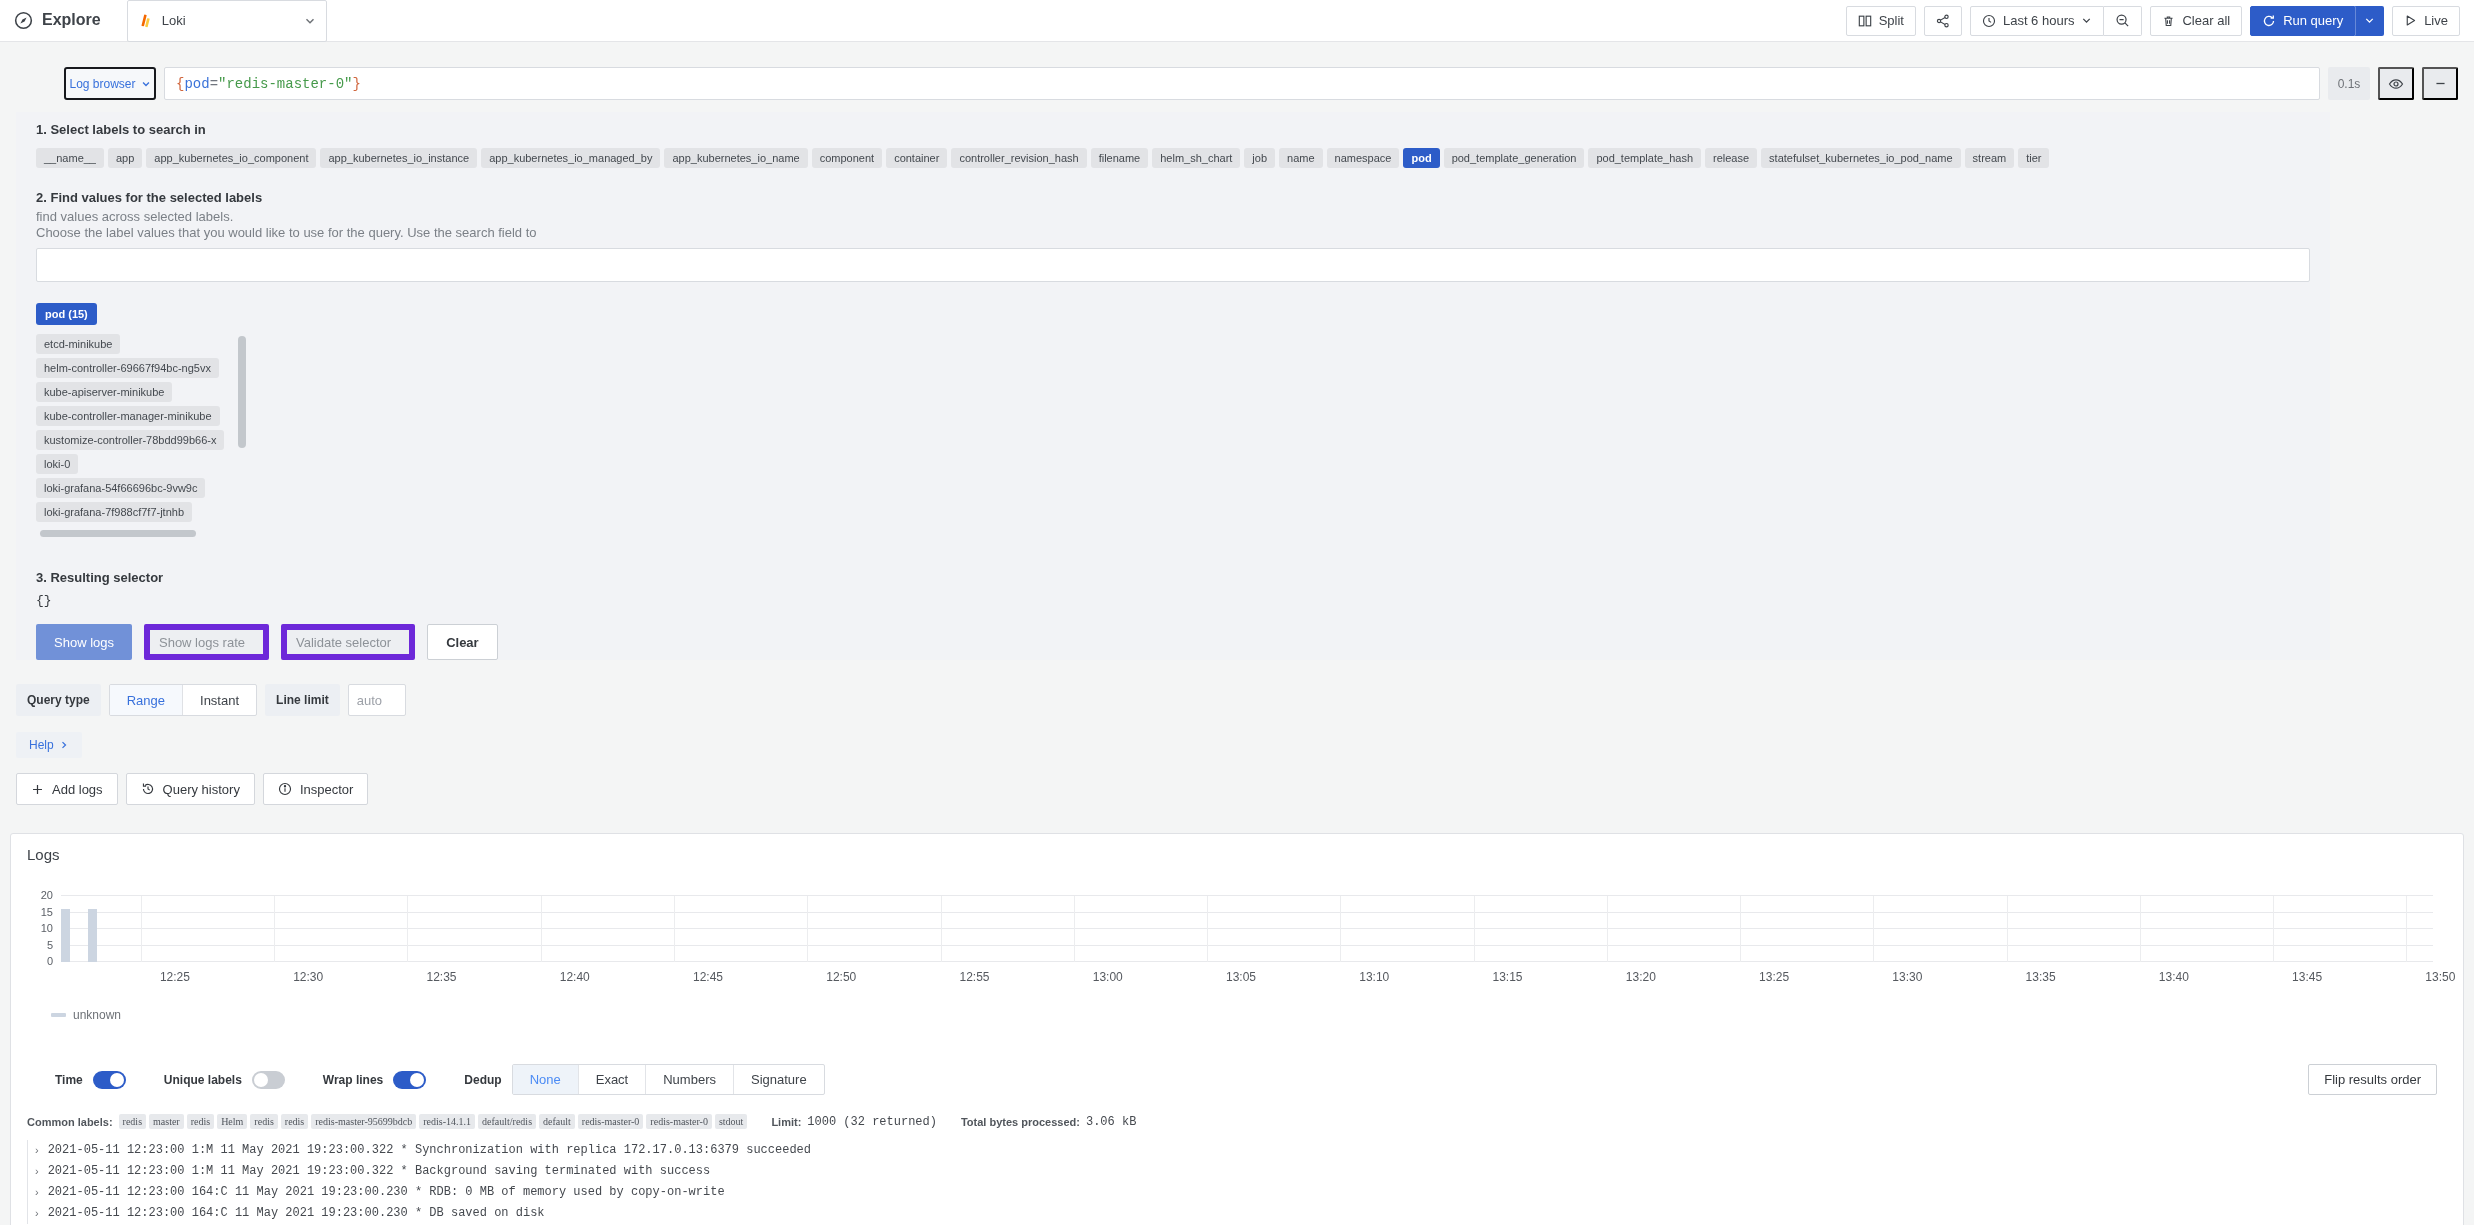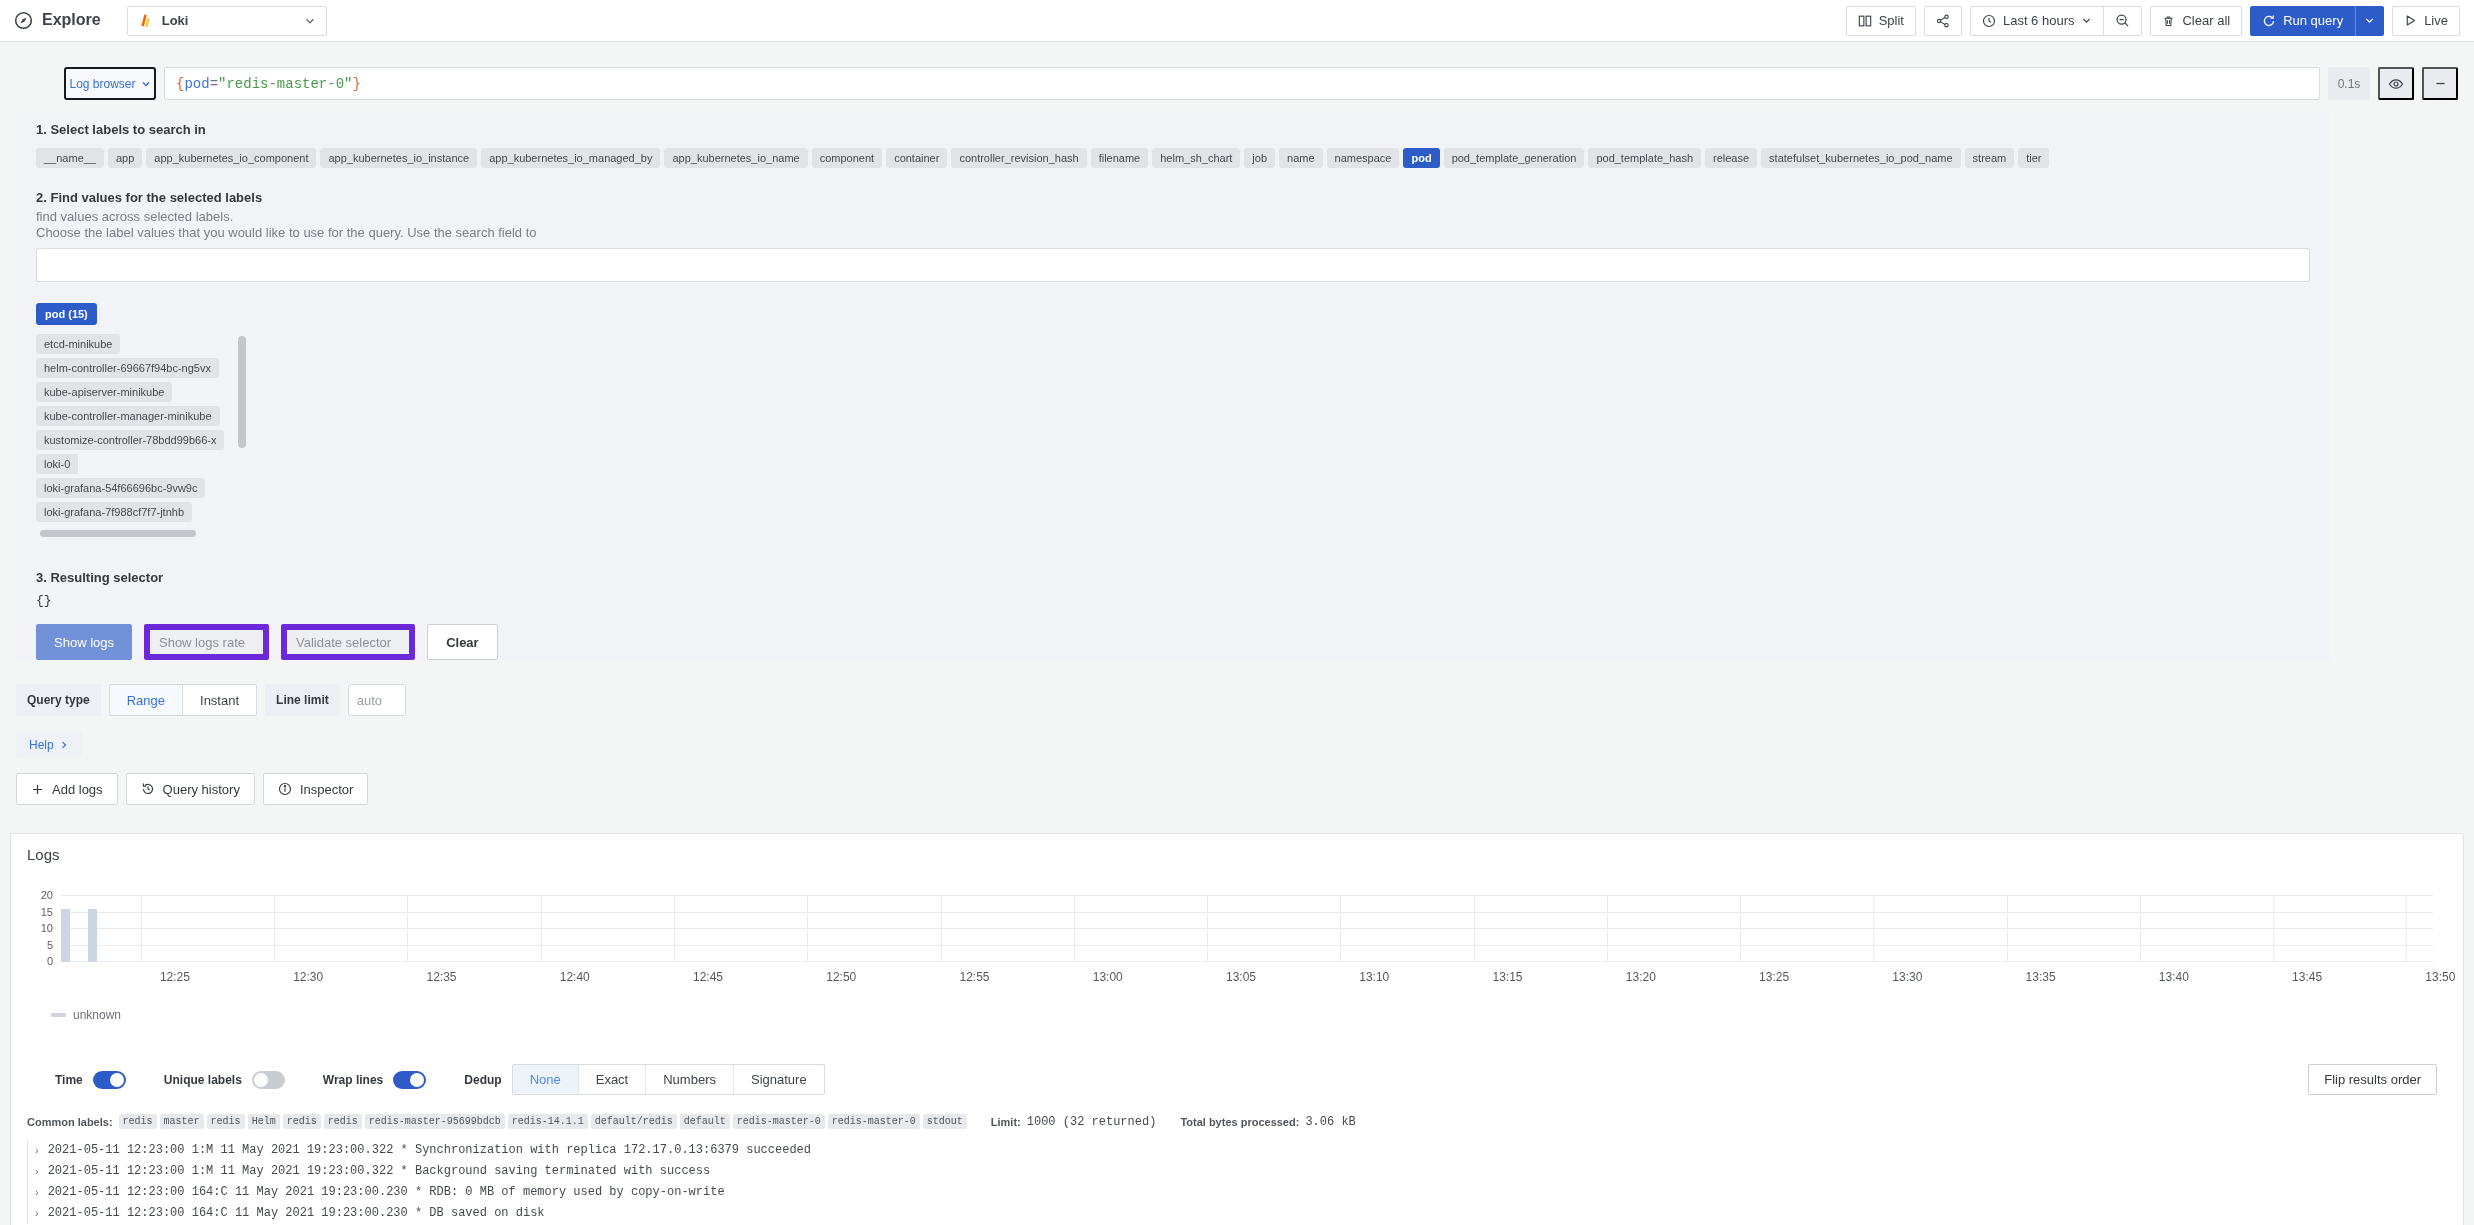--- a/index.html
+++ b/index.html
@@ -14,23 +14,23 @@
   svg { display:block; }
 
   
   .header {
     position: absolute; top:0; left:0; right:0; height:42px;
     background:#fff; border-bottom:1px solid #e4e5e8;
     display:flex; align-items:center; padding:0 14px;
   }
   .explore-title { display:flex; gap:9px; font-size:16px; font-weight:600; color:#3e4349; }
   .ds-picker {
-    margin-left:26px; width:200px; height:30px; background:#fff;
+    margin-left:26px; width:200px; height:42px; background:#fff;
     border:1px solid #d8dbe0; border-radius:2px;
-    display:flex; align-items:center; gap:9px; padding:0 10px; cursor:pointer;font-weight:bold;
+    display:flex; align-items:center; gap:9px; padding:0 10px; cursor:pointer;
   }
   .ds-caret { margin-left:auto; color:#6e7277; }
   .header-right { margin-left:auto; display:flex; align-items:center; gap:8px; }
   .hbtn {
     height:30px; background:#fff; border:1px solid #d8dbe0; border-radius:2px;
     display:inline-flex; align-items:center; gap:7px; padding:0 11px;
     font-size:13px; font-weight:500; color:#3e4349; cursor:pointer; white-space:nowrap;
   }
   .btn-group { display:flex; }
   .btn-group .hbtn:first-child { border-radius:2px 0 0 2px; }
@@ -118,21 +118,21 @@
   .toggle .knob { position:absolute; top:2px; left:2px; width:14px; height:14px; border-radius:50%; background:#fff; }
   .toggle.on .knob { left:auto; right:2px; }
   .dedup-seg { display:flex; background:#fff; border:1px solid #d8dbe0; border-radius:2px; overflow:hidden; height:31px; }
   .dseg { padding:0 17px; display:flex; align-items:center; font-size:13px; color:#3e4349; cursor:pointer; }
   .dseg + .dseg { border-left:1px solid #e2e4e8; }
   .dseg.sel { color:#4b8bf5; background:#eef3f9; }
   .flip-btn { margin-left:auto; height:31px; background:#fff; border:1px solid #ccd0d5; border-radius:2px; padding:0 15px; font-size:13px; font-weight:500; color:#35393e; display:inline-flex; align-items:center; cursor:pointer; }
   .meta-row { margin-top:19px; display:flex; align-items:center; font-size:11px; color:#51565c; white-space:nowrap; }
   .meta-label { font-weight:700; margin-right:6px; }
   .meta-chips { display:flex; gap:3px; }
-  .mchip { background:#e7e9ec; border-radius:2px; padding:2px 4px; font-family:Liberation Mono, monospace; font-size:10px; color:#50555c; }
+  .mchip { background:#e7e9ec; border-radius:2px; padding:2px 4px; font-family:Liberation Serif, serif; font-size:10px; color:#50555c; }
   .meta-val { font-family:"Liberation Mono","DejaVu Sans Mono",monospace; font-size:12px; color:#45494f; }
   .gap-l { margin-left:24px; }
   .log-rows { margin-top:11px; border-left:1px solid #e2e4e8; }
   .log-row { display:flex; align-items:flex-start; gap:9px; padding:3px 0 3px 7px; cursor:pointer; }
   .log-caret { color:#6e7277; font-size:11px; line-height:15px; }
   .log-text { font-family:"Liberation Mono","DejaVu Sans Mono",monospace; font-size:12px; color:#45494f; line-height:15px; }
 </style>
 </head>
 <body>
 

